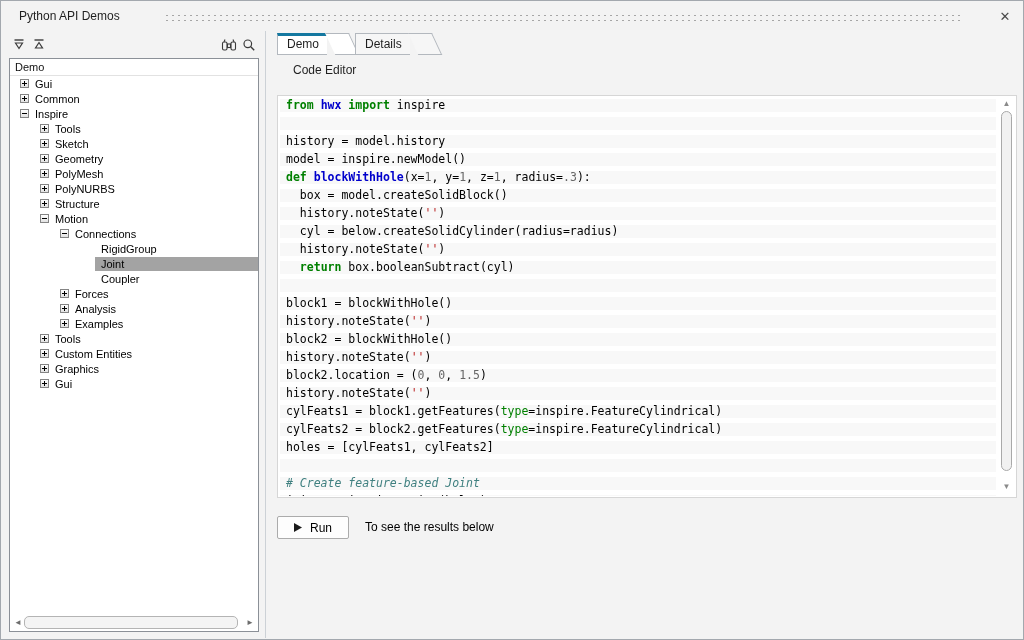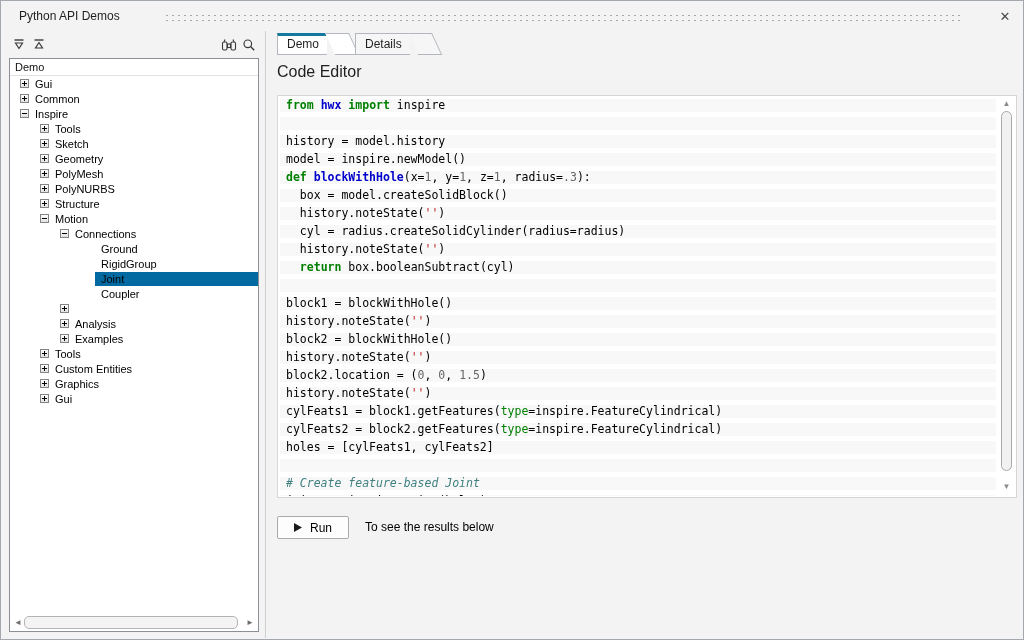--- a/index.html
+++ b/index.html
@@ -23,40 +23,40 @@
   .tree-header{height:16px;line-height:16px;font-size:11px;color:#111;padding-left:5px;
                border-bottom:1px solid #e2e2e2;}
   .tree-body{position:absolute;left:0;right:0;top:17px;bottom:18px;overflow:hidden;}
   .tree-row{display:flex;align-items:center;height:15px;font-size:11px;color:#000;}
   .indent{flex:none;height:1px;}
   .exp{flex:none;width:9px;height:9px;border:1px solid #848484;box-sizing:border-box;position:relative;
        background:linear-gradient(#ffffff,#e2e2e2);}
   .exp::before{content:'';position:absolute;left:1px;right:1px;top:3px;height:1px;background:#000;}
   .exp.plus::after{content:'';position:absolute;top:1px;bottom:1px;left:3px;width:1px;background:#000;}
   .tree-label{flex:1;padding:1px 2px 1px 6px;white-space:nowrap;}
-  .tree-row.selected .tree-label{background:#0369a1;}
+  .tree-row.selected .tree-label{background:#a3a3a3;}
   
   .hscroll{position:absolute;left:2px;right:2px;bottom:1px;height:15px;display:flex;align-items:center;}
   .hs-arrow{flex:none;width:12px;text-align:center;font-size:8px;color:#6d6d6d;line-height:15px;}
   .hs-thumb{flex:1;height:11px;margin-right:6px;background:#f4f4f4;border:1px solid #b4b4b4;border-radius:5px;}
   
   .vsep{position:absolute;left:264px;top:30px;bottom:1px;width:1px;background:#ccd1d6;}
   
   .tabbar{position:absolute;left:276px;top:32px;height:22px;display:flex;}
   .tab{position:relative;height:22px;margin-right:18px;cursor:default;}
   .tab-rect{position:absolute;left:0;top:0;bottom:0;right:10px;background:#f6f6f6;
             border:1px solid #b3b8be;border-right:none;box-sizing:border-box;}
   .tab-slant{position:absolute;top:0;bottom:0;right:-12px;width:24px;background:#f6f6f6;
              border:1px solid #b3b8be;border-left:none;box-sizing:border-box;
              transform:skewX(25deg);transform-origin:100% 0;}
   .tab.active .tab-rect{background:#fff;border-top:3px solid #1478a0;}
   .tab.active .tab-slant{background:#fff;}
   .tab-label{position:relative;z-index:1;display:block;padding:4px 18px 0 10px;font-size:12px;color:#1f1f1f;}
   
-  .code-editor-label{position:absolute;left:276px;top:62px;font-size:16px;color:#1f1f1f;}
+  .code-editor-label{position:absolute;left:292px;top:62px;font-size:12px;color:#1f1f1f;}
   .code-area{position:absolute;left:276px;top:94px;width:740px;height:403px;background:#fff;
              border:1px solid #d6d6d6;box-sizing:border-box;}
   .code-lines{position:absolute;left:2px;right:20px;top:3px;bottom:1px;overflow:hidden;}
   .code-line{background:#f8f8f8;min-height:13px;line-height:13px;margin-bottom:5px;
              font-family:"DejaVu Sans Mono",monospace;font-size:11.5px;white-space:pre;padding-left:6px;color:#000;}
   .tok-k{color:#008000;font-weight:bold;}
   .tok-n{color:#0000cc;font-weight:bold;}
   .tok-f{color:#0000cc;font-weight:bold;}
   .tok-b{color:#008000;}
   .tok-s{color:#ba2121;}
@@ -168,37 +168,34 @@
         <span class="exp"></span>
         <span class="tree-label">Motion</span>
       </div>
       <div class="tree-row">
         <span class="indent" style="width: 50px;"></span>
         <span class="exp"></span>
         <span class="tree-label">Connections</span>
       </div>
       <div class="tree-row">
         <span class="indent" style="width: 85px;"></span>
-        <span class="tree-label">Ground</span>
-      </div>
-      <div class="tree-row">
-        <span class="indent" style="width: 85px;"></span>
         <span class="tree-label">RigidGroup</span>
       </div>
       <div class="tree-row selected">
         <span class="indent" style="width: 85px;"></span>
         <span class="tree-label">Joint</span>
       </div>
       <div class="tree-row">
         <span class="indent" style="width: 85px;"></span>
         <span class="tree-label">Coupler</span>
       </div>
       <div class="tree-row">
         <span class="indent" style="width: 50px;"></span>
         <span class="exp plus"></span>
+        <span class="tree-label">Forces</span>
       </div>
       <div class="tree-row">
         <span class="indent" style="width: 50px;"></span>
         <span class="exp plus"></span>
         <span class="tree-label">Analysis</span>
       </div>
       <div class="tree-row">
         <span class="indent" style="width: 50px;"></span>
         <span class="exp plus"></span>
         <span class="tree-label">Examples</span>
@@ -250,21 +247,21 @@
 
 <div class="code-area">
   <div class="code-lines">
       <div class="code-line"><span class="tok-k">from</span><span> </span><span class="tok-n">hwx</span><span> </span><span class="tok-k">import</span><span> inspire</span></div>
       <div class="code-line"></div>
       <div class="code-line"><span>history = model.history</span></div>
       <div class="code-line"><span>model = inspire.newModel()</span></div>
       <div class="code-line"><span class="tok-k">def</span><span> </span><span class="tok-f">blockWithHole</span><span>(x=</span><span class="tok-m">1</span><span>, y=</span><span class="tok-m">1</span><span>, z=</span><span class="tok-m">1</span><span>, radius=</span><span class="tok-m">.3</span><span>):</span></div>
       <div class="code-line"><span>  box = model.createSolidBlock()</span></div>
       <div class="code-line"><span>  history.noteState(</span><span class="tok-s">''</span><span>)</span></div>
-      <div class="code-line"><span>  cyl = radius.createSolidCylinder(radius=radius)</span></div>
+      <div class="code-line"><span>  cyl = below.createSolidCylinder(radius=radius)</span></div>
       <div class="code-line"><span>  history.noteState(</span><span class="tok-s">''</span><span>)</span></div>
       <div class="code-line"><span>  </span><span class="tok-k">return</span><span> box.booleanSubtract(cyl)</span></div>
       <div class="code-line"></div>
       <div class="code-line"><span>block1 = blockWithHole()</span></div>
       <div class="code-line"><span>history.noteState(</span><span class="tok-s">''</span><span>)</span></div>
       <div class="code-line"><span>block2 = blockWithHole()</span></div>
       <div class="code-line"><span>history.noteState(</span><span class="tok-s">''</span><span>)</span></div>
       <div class="code-line"><span>block2.location = (</span><span class="tok-m">0</span><span>, </span><span class="tok-m">0</span><span>, </span><span class="tok-m">1.5</span><span>)</span></div>
       <div class="code-line"><span>history.noteState(</span><span class="tok-s">''</span><span>)</span></div>
       <div class="code-line"><span>cylFeats1 = block1.getFeatures(</span><span class="tok-b">type</span><span>=inspire.FeatureCylindrical)</span></div>

